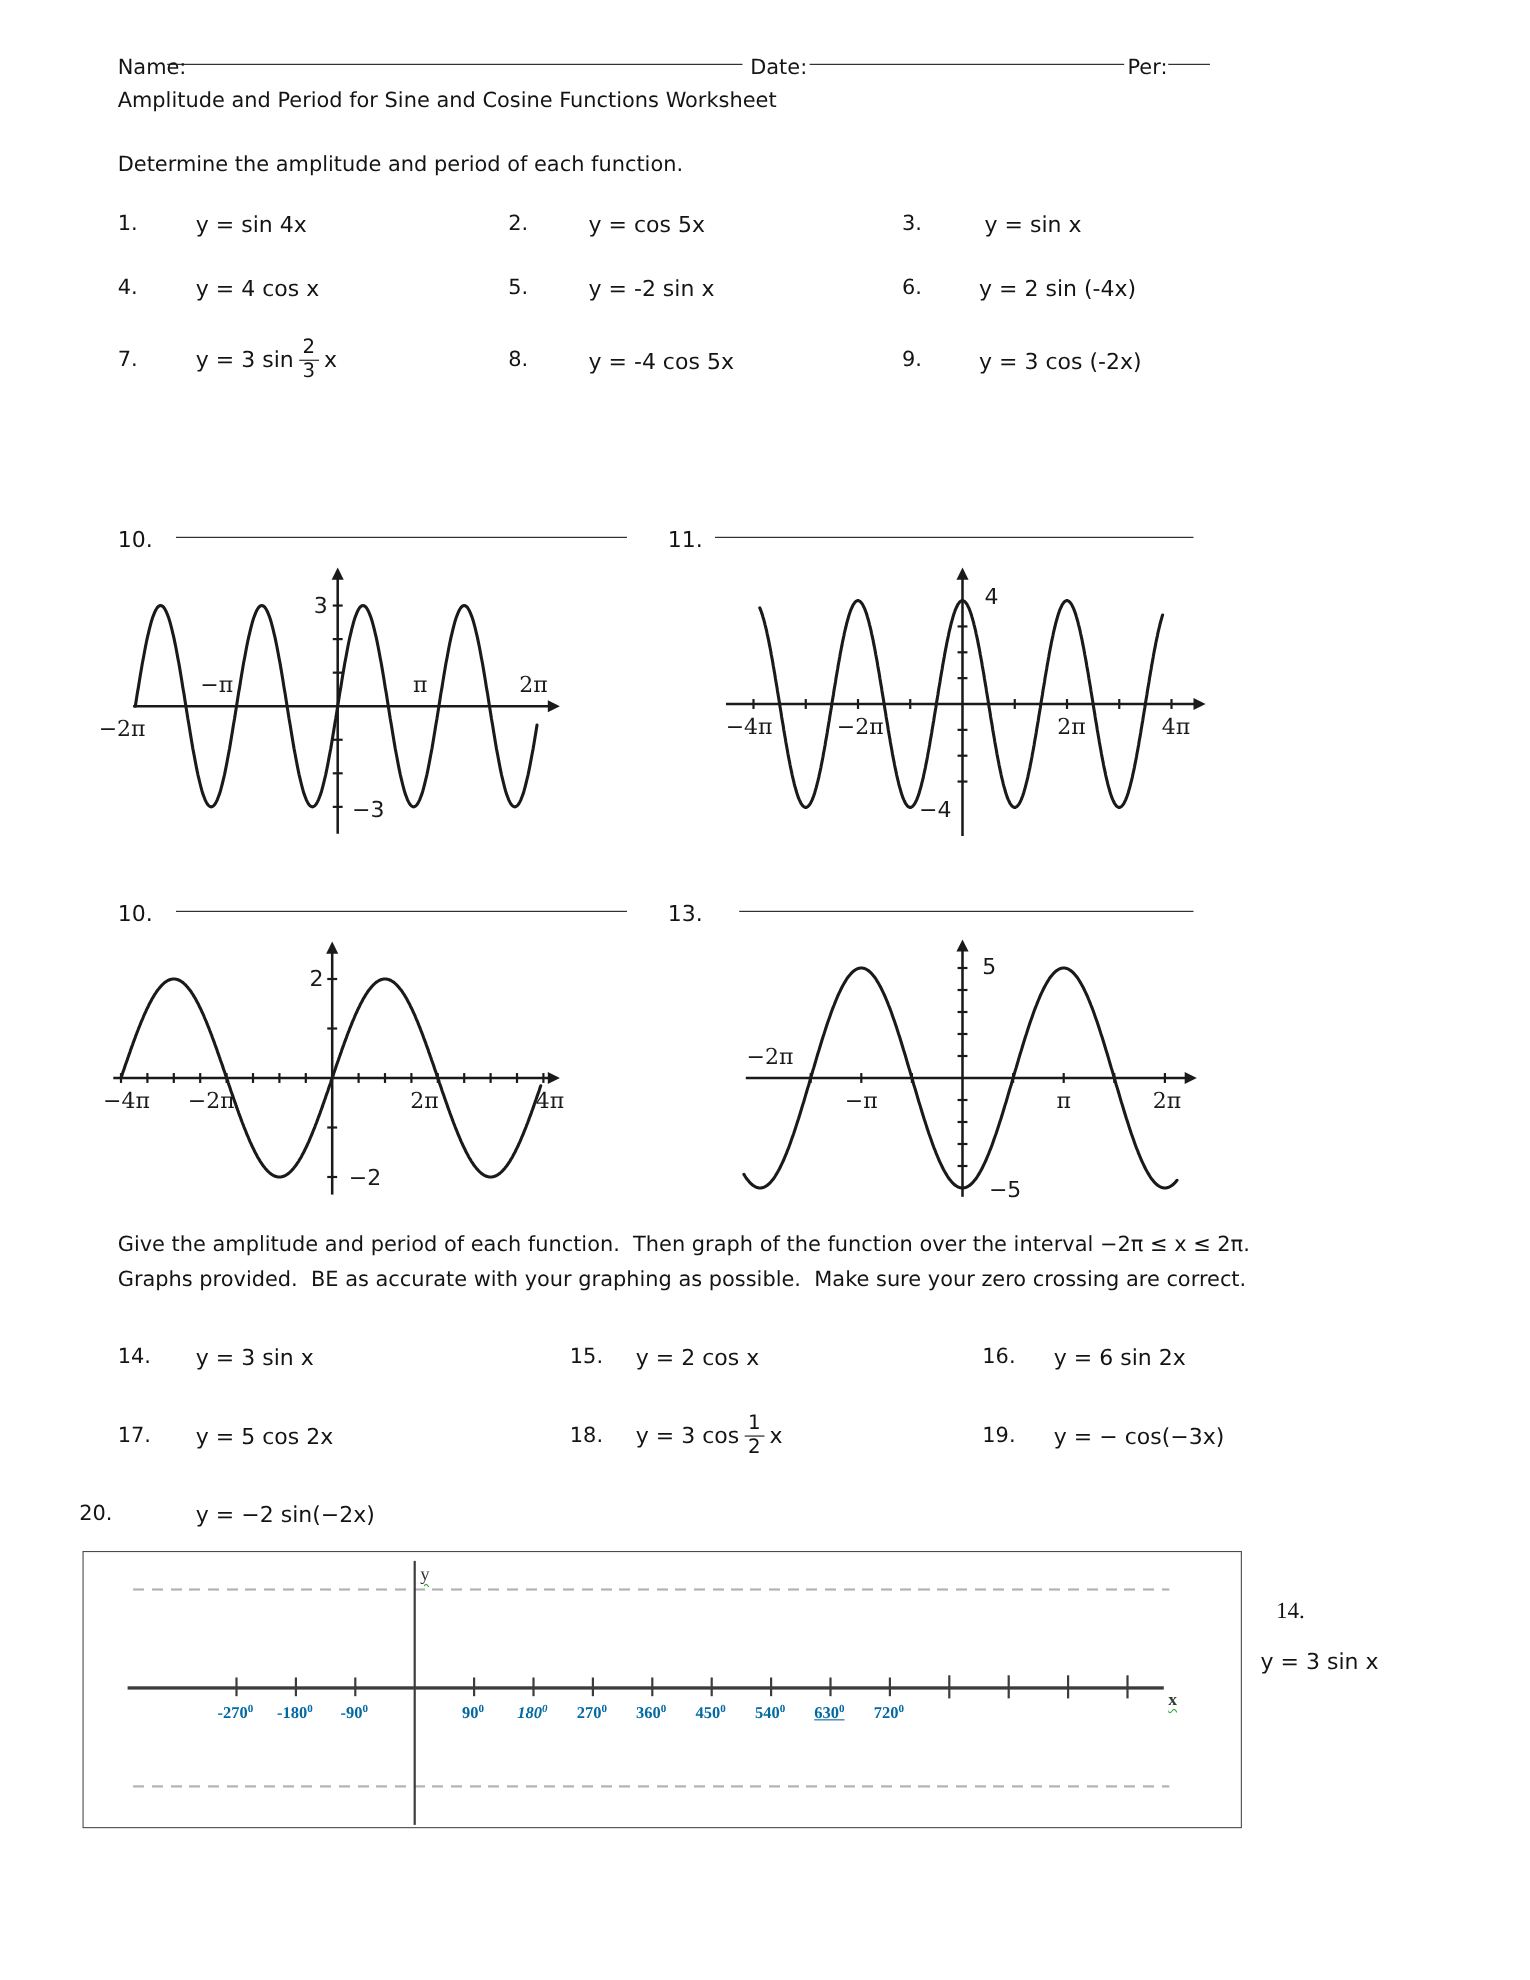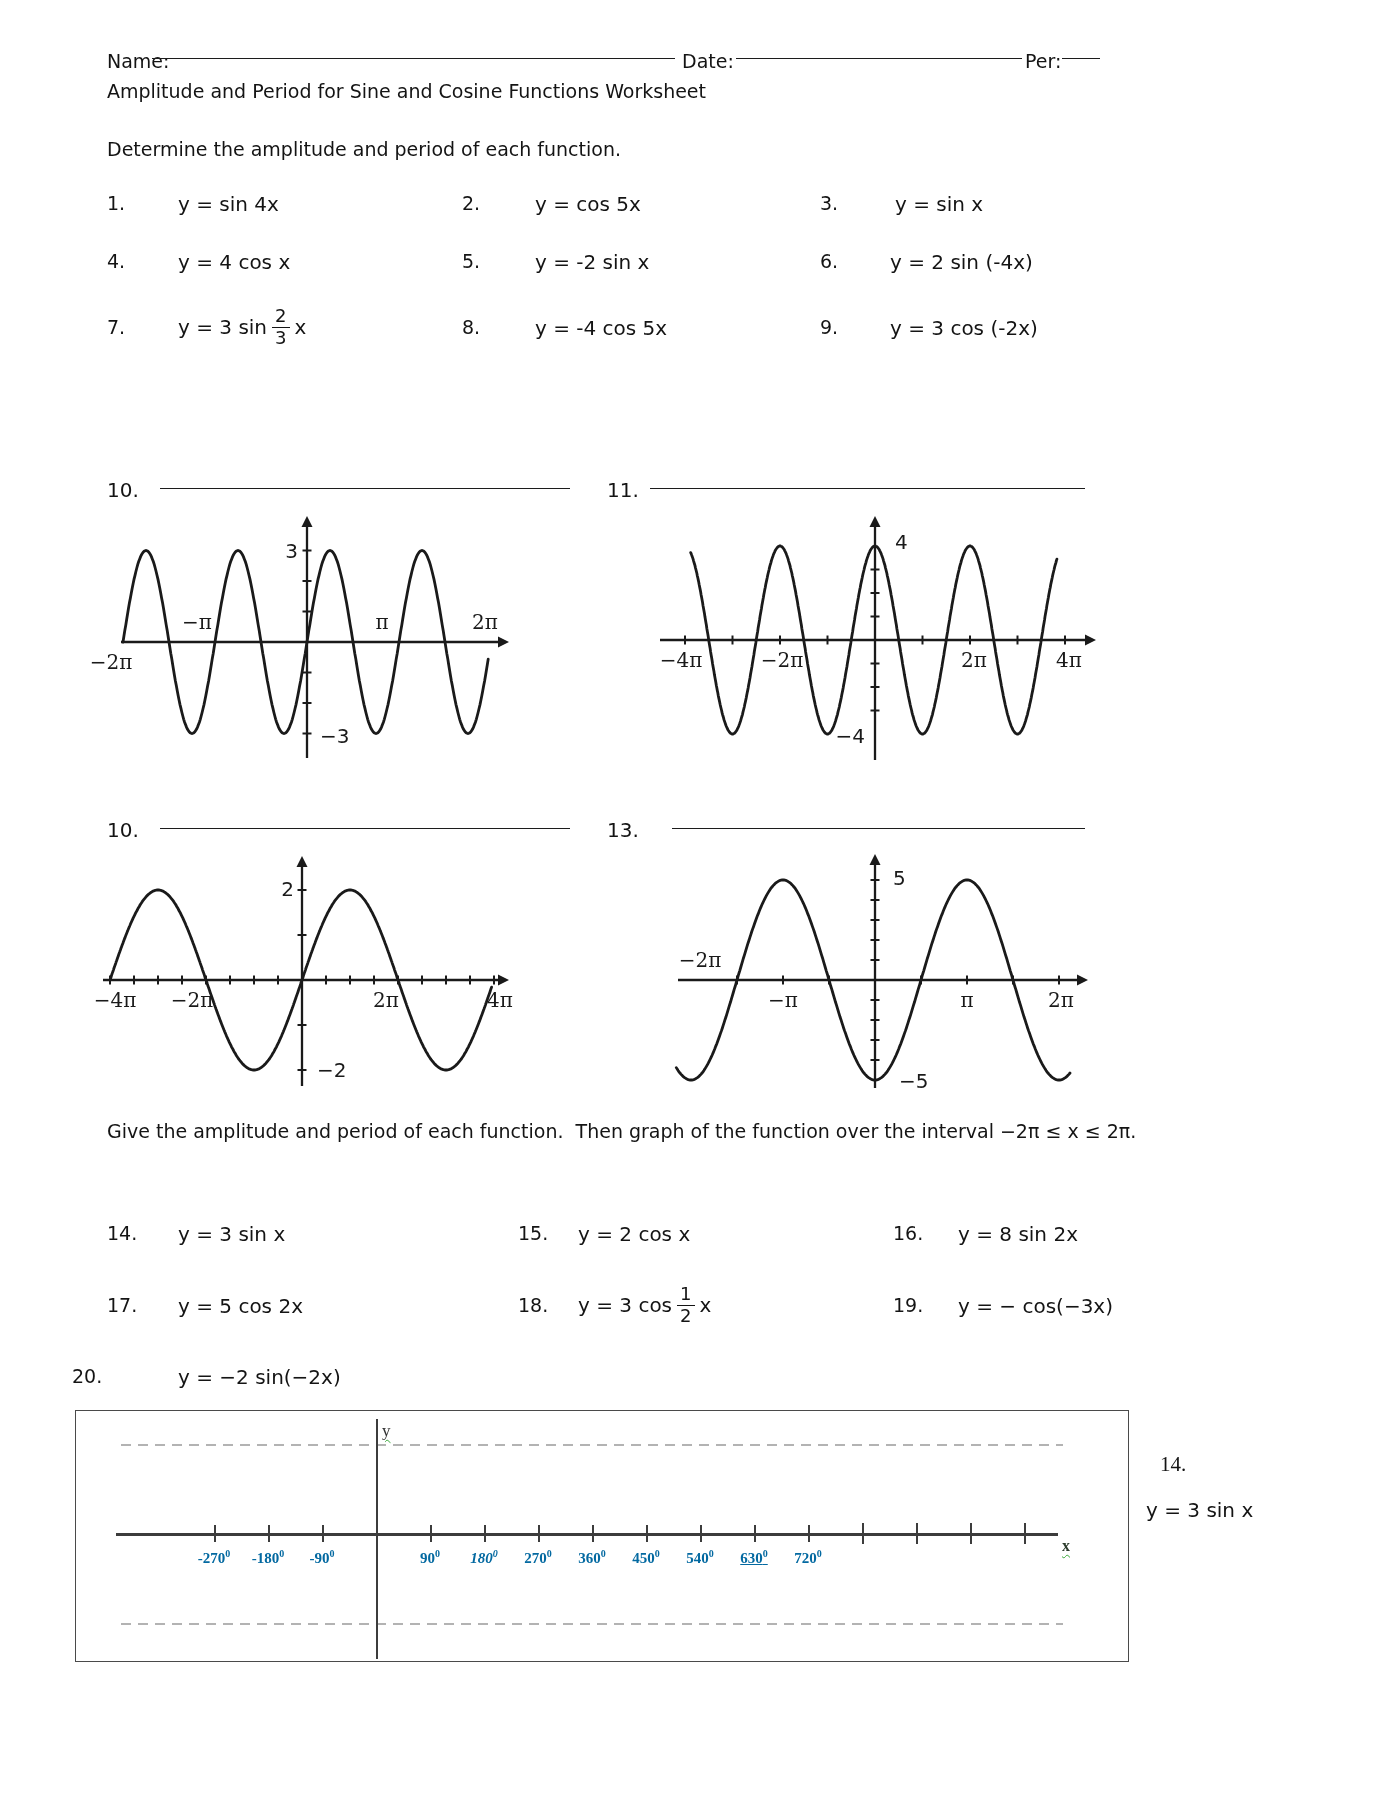--- a/index.html
+++ b/index.html
@@ -77,27 +77,28 @@
   <div class="abs blank" style="left:160px;top:486px;width:410px"></div>
   <span class="abs txt bignum" style="left:607px;top:478px">11.</span>
   <div class="abs blank" style="left:650px;top:486px;width:435px"></div>
 
   <span class="abs txt bignum" style="left:107px;top:818px">10.</span>
   <div class="abs blank" style="left:160px;top:826px;width:410px"></div>
   <span class="abs txt bignum" style="left:607px;top:818px">13.</span>
   <div class="abs blank" style="left:672px;top:826px;width:413px"></div>
 
   <div class="abs txt instr" style="left:107px;top:1120px">Give the amplitude and period of each function.  Then graph of the function over the interval −2π ≤ x ≤ 2π.</div>
+  <div class="abs txt instr" style="left:107px;top:1152px">Graphs provided.  BE as accurate with your graphing as possible.  Make sure your zero crossing are correct.</div>
 
   <span class="abs txt pnum" style="left:107px;top:1222px">14.</span>
   <span class="abs txt eq" style="left:178px;top:1222px">y = 3 sin x</span>
   <span class="abs txt pnum" style="left:518px;top:1222px">15.</span>
   <span class="abs txt eq" style="left:578px;top:1222px">y = 2 cos x</span>
   <span class="abs txt pnum" style="left:893px;top:1222px">16.</span>
-  <span class="abs txt eq" style="left:958px;top:1222px">y = 8 sin 2x</span>
+  <span class="abs txt eq" style="left:958px;top:1222px">y = 6 sin 2x</span>
 
   <span class="abs txt pnum" style="left:107px;top:1294px">17.</span>
   <span class="abs txt eq" style="left:178px;top:1294px">y = 5 cos 2x</span>
   <span class="abs txt pnum" style="left:518px;top:1294px">18.</span>
   <div class="abs txt eq fraccell" style="left:578px;top:1274px">
     <span>y = 3 cos</span>
     <span class="frac">
       <span class="fnum">1</span>
       <span class="fden">2</span>
     </span>

